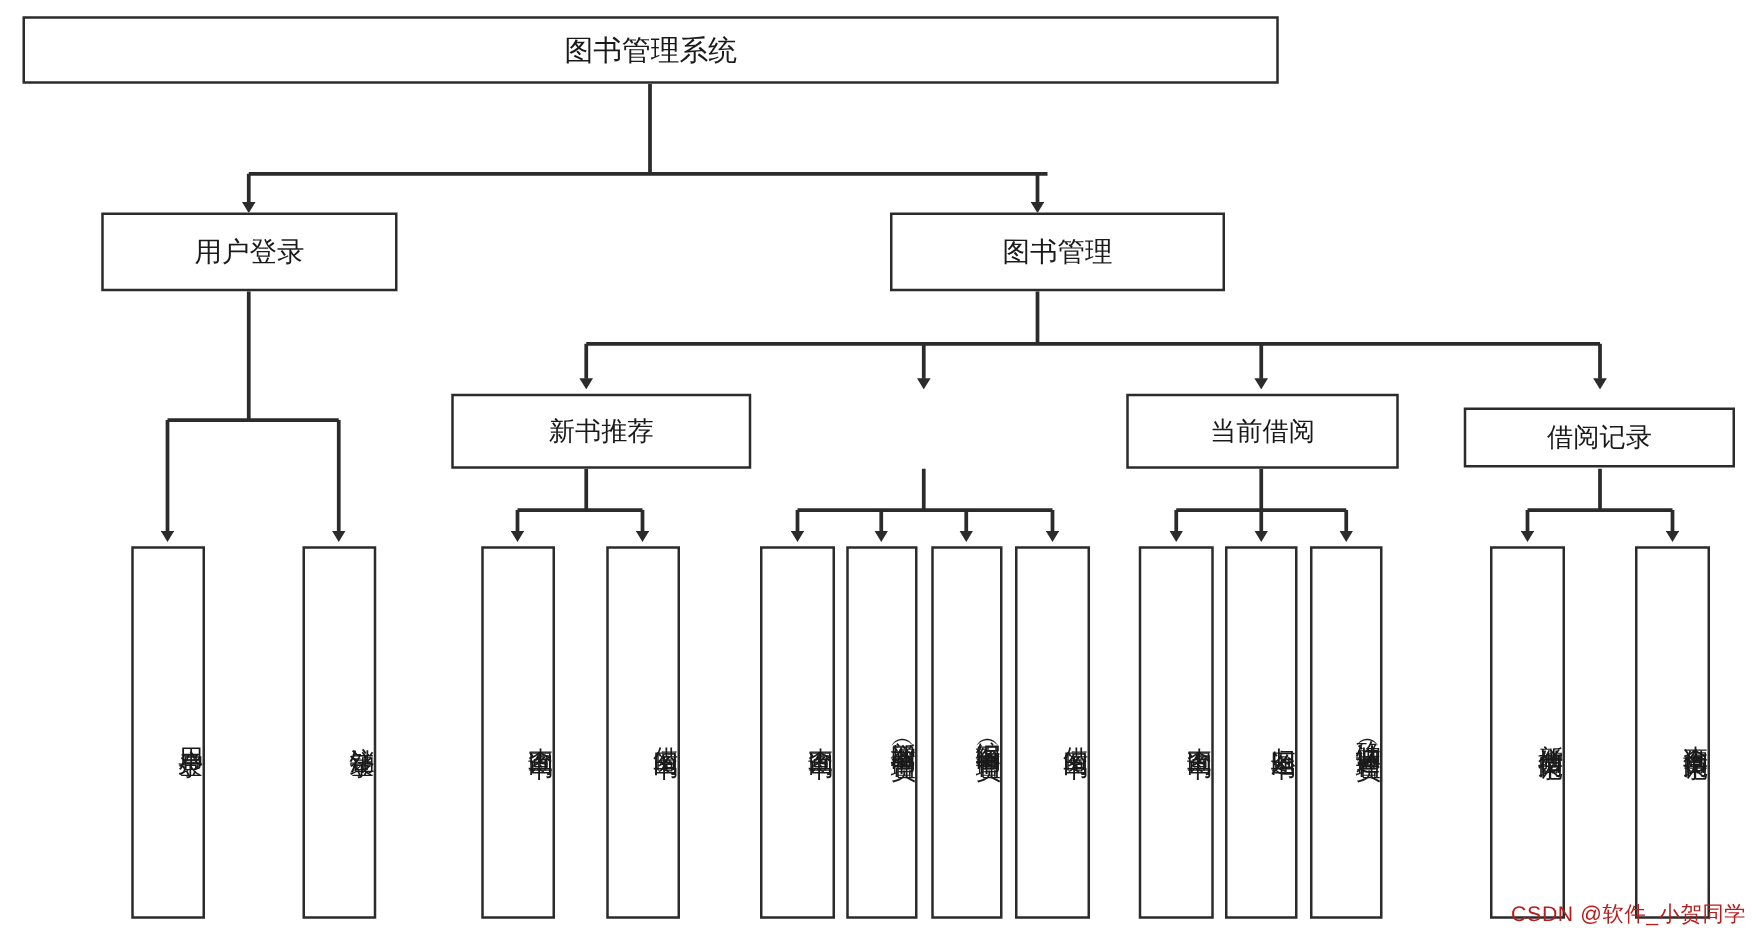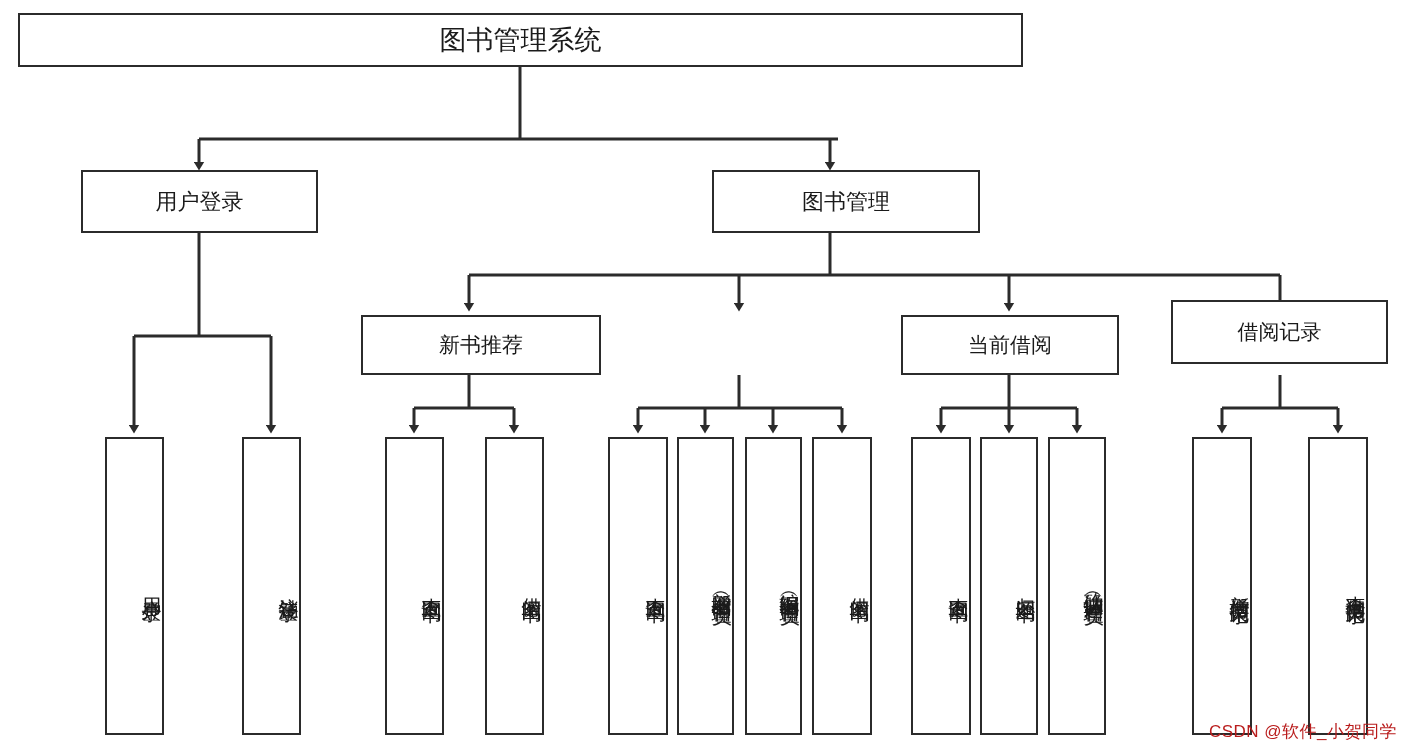--- a/index.html
+++ b/index.html
@@ -31,21 +31,21 @@
     box-sizing: border-box;
     background: #ffffff;
     border: 2px solid #2b2b2b;
     display: flex;
     align-items: center;
     justify-content: center;
     color: #1a1a1a;
     z-index: 3;
   }
   .node.root {
-    font-size: 27px;
+    font-size: 23px;
   }
   .node.lvl2 {
     font-size: 22px;
   }
   .node.lvl3 {
     font-size: 21px;
   }
   .node.leaf {
     font-size: 20px;
     writing-mode: vertical-rl;
@@ -142,21 +142,21 @@
   <div class="node lvl2" style="left:712px; top:170px; width:268px; height:63px;">
     <span class="htext">图书管理</span>
   </div>
 
   <div class="node lvl3" style="left:361px; top:315px; width:240px; height:60px;">
     <span class="htext">新书推荐</span>
   </div>
   <div class="node lvl3" style="left:901px; top:315px; width:218px; height:60px;">
     <span class="htext">当前借阅</span>
   </div>
-  <div class="node lvl3" style="left:1171px; top:300px; width:217px; height:64px;">
+  <div class="node lvl3" style="left:1171px; top:326px; width:217px; height:48px;">
     <span class="htext">借阅记录</span>
   </div>
 
   <div class="node leaf" style="left:105px; top:437px; width:59px; height:298px;">
     <span class="vtext">用户登录</span>
   </div>
   <div class="node leaf" style="left:242px; top:437px; width:59px; height:298px;">
     <span class="vtext">注销登录</span>
   </div>
 

